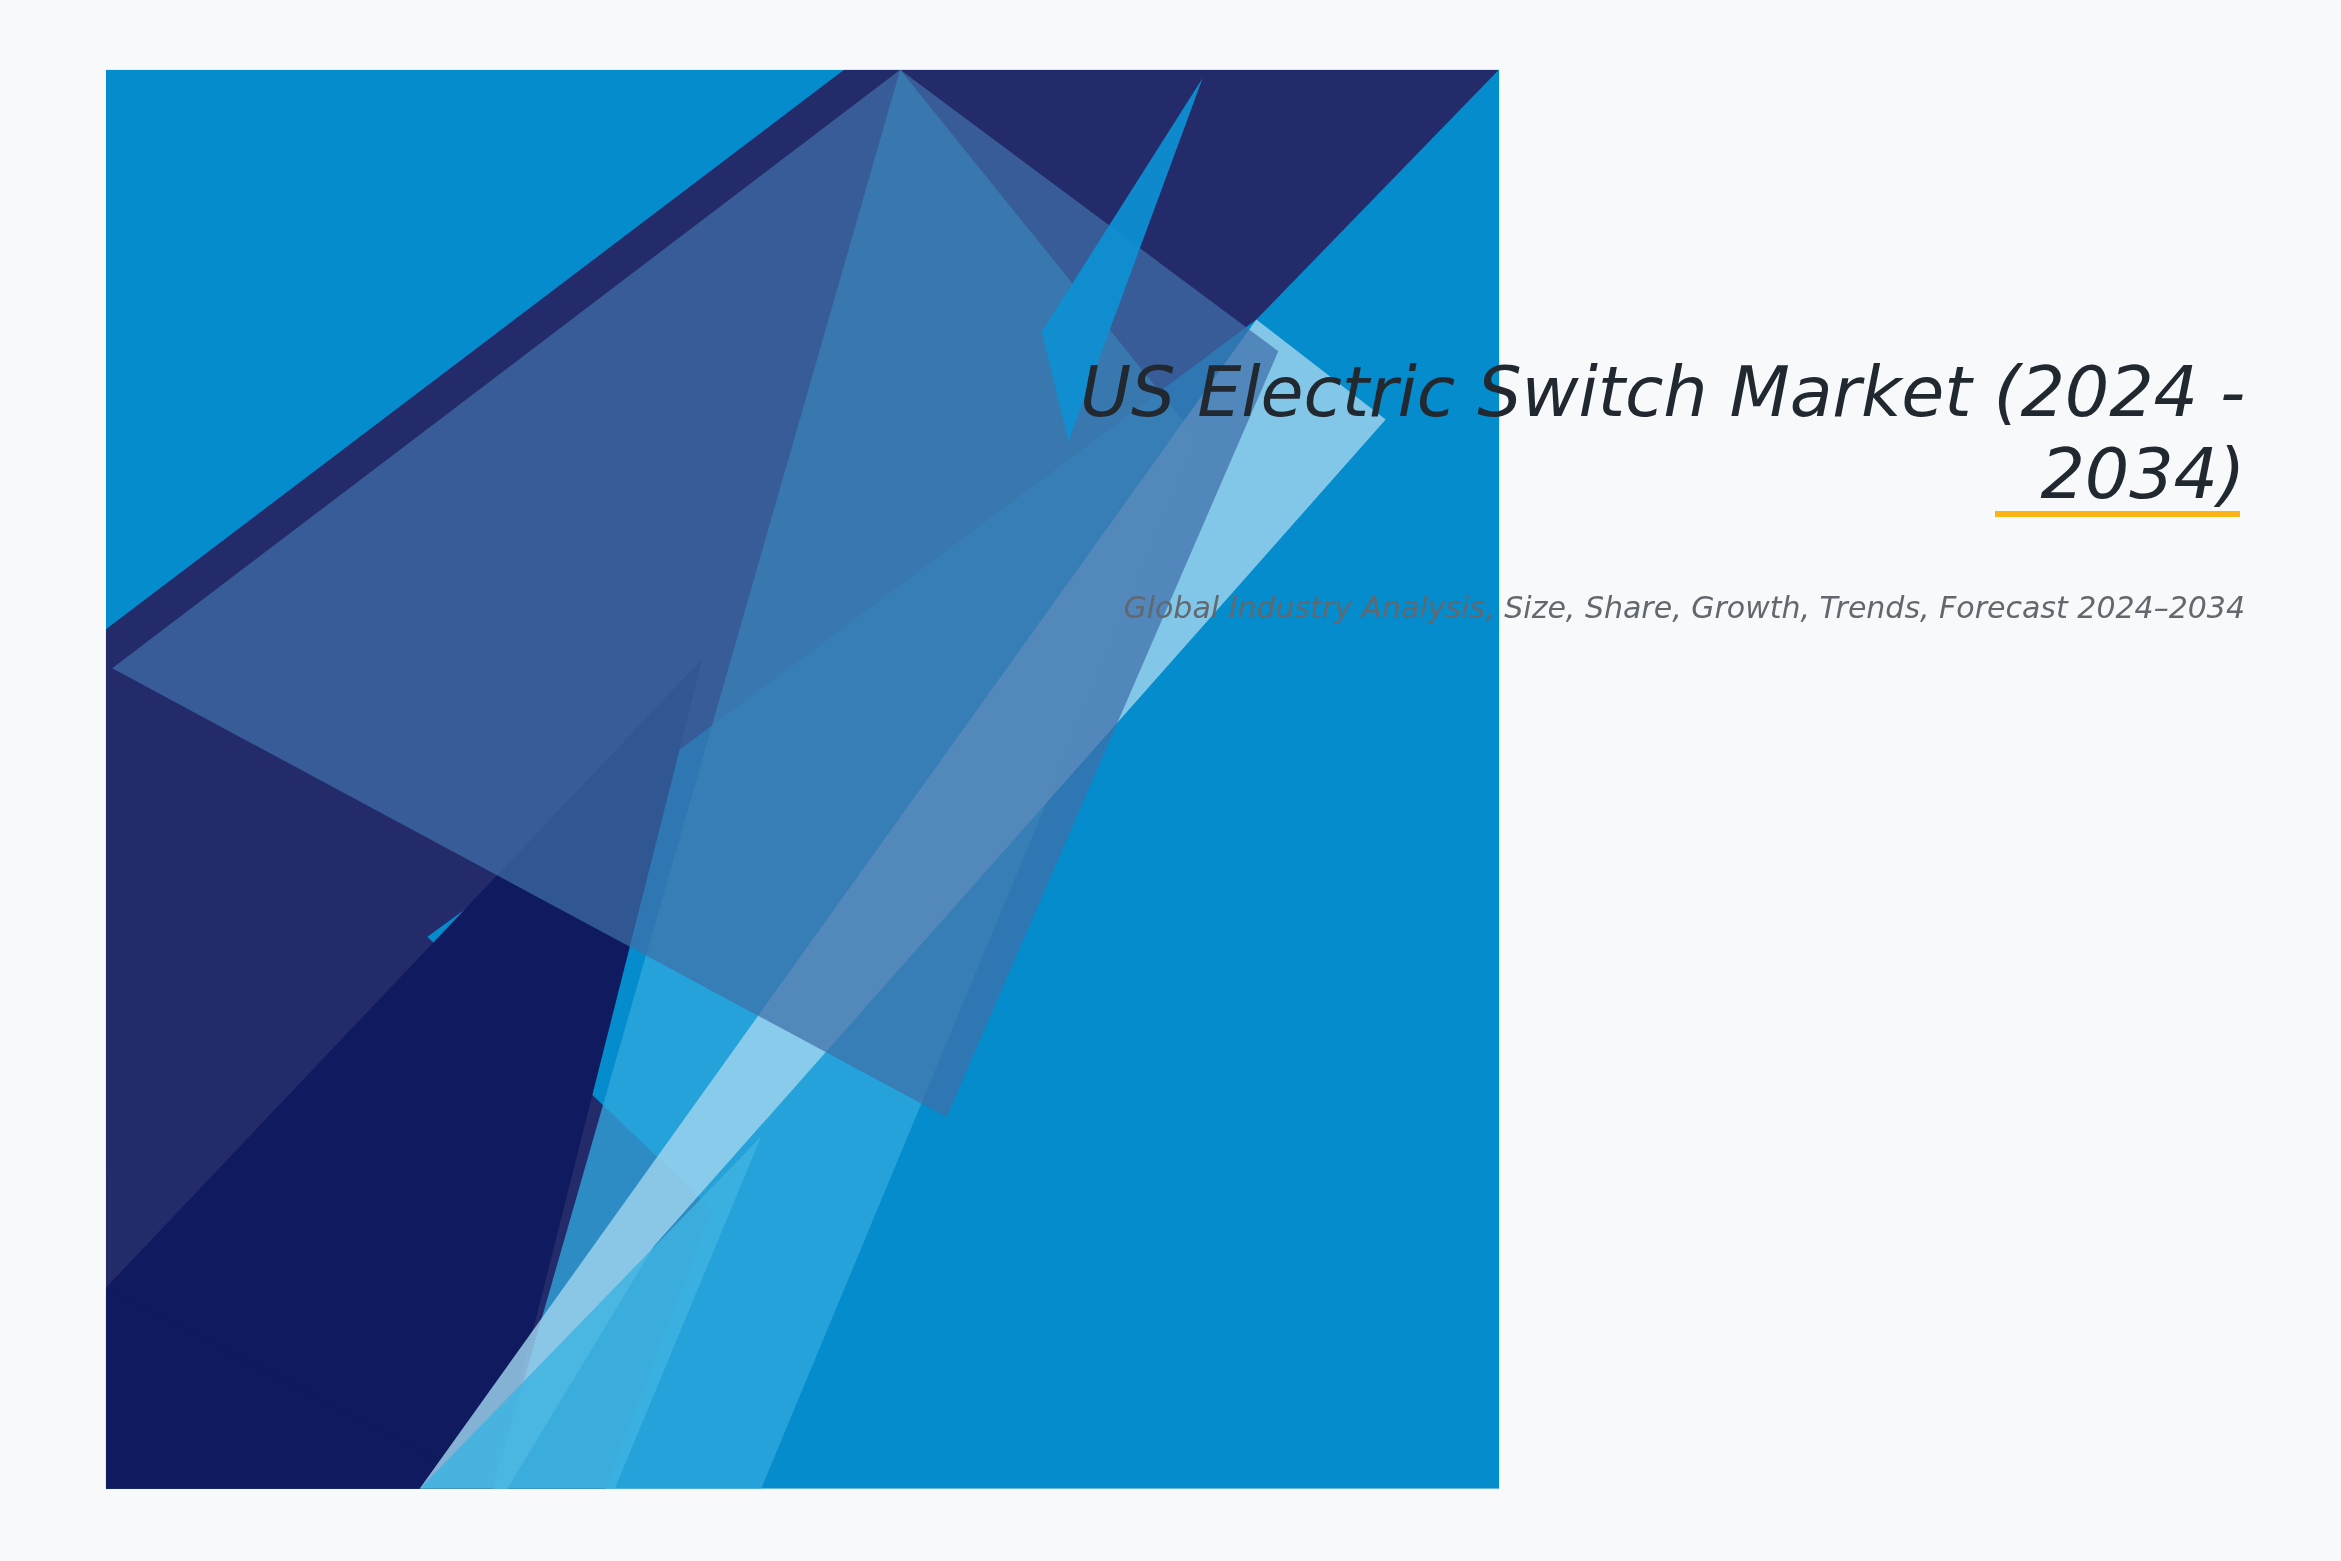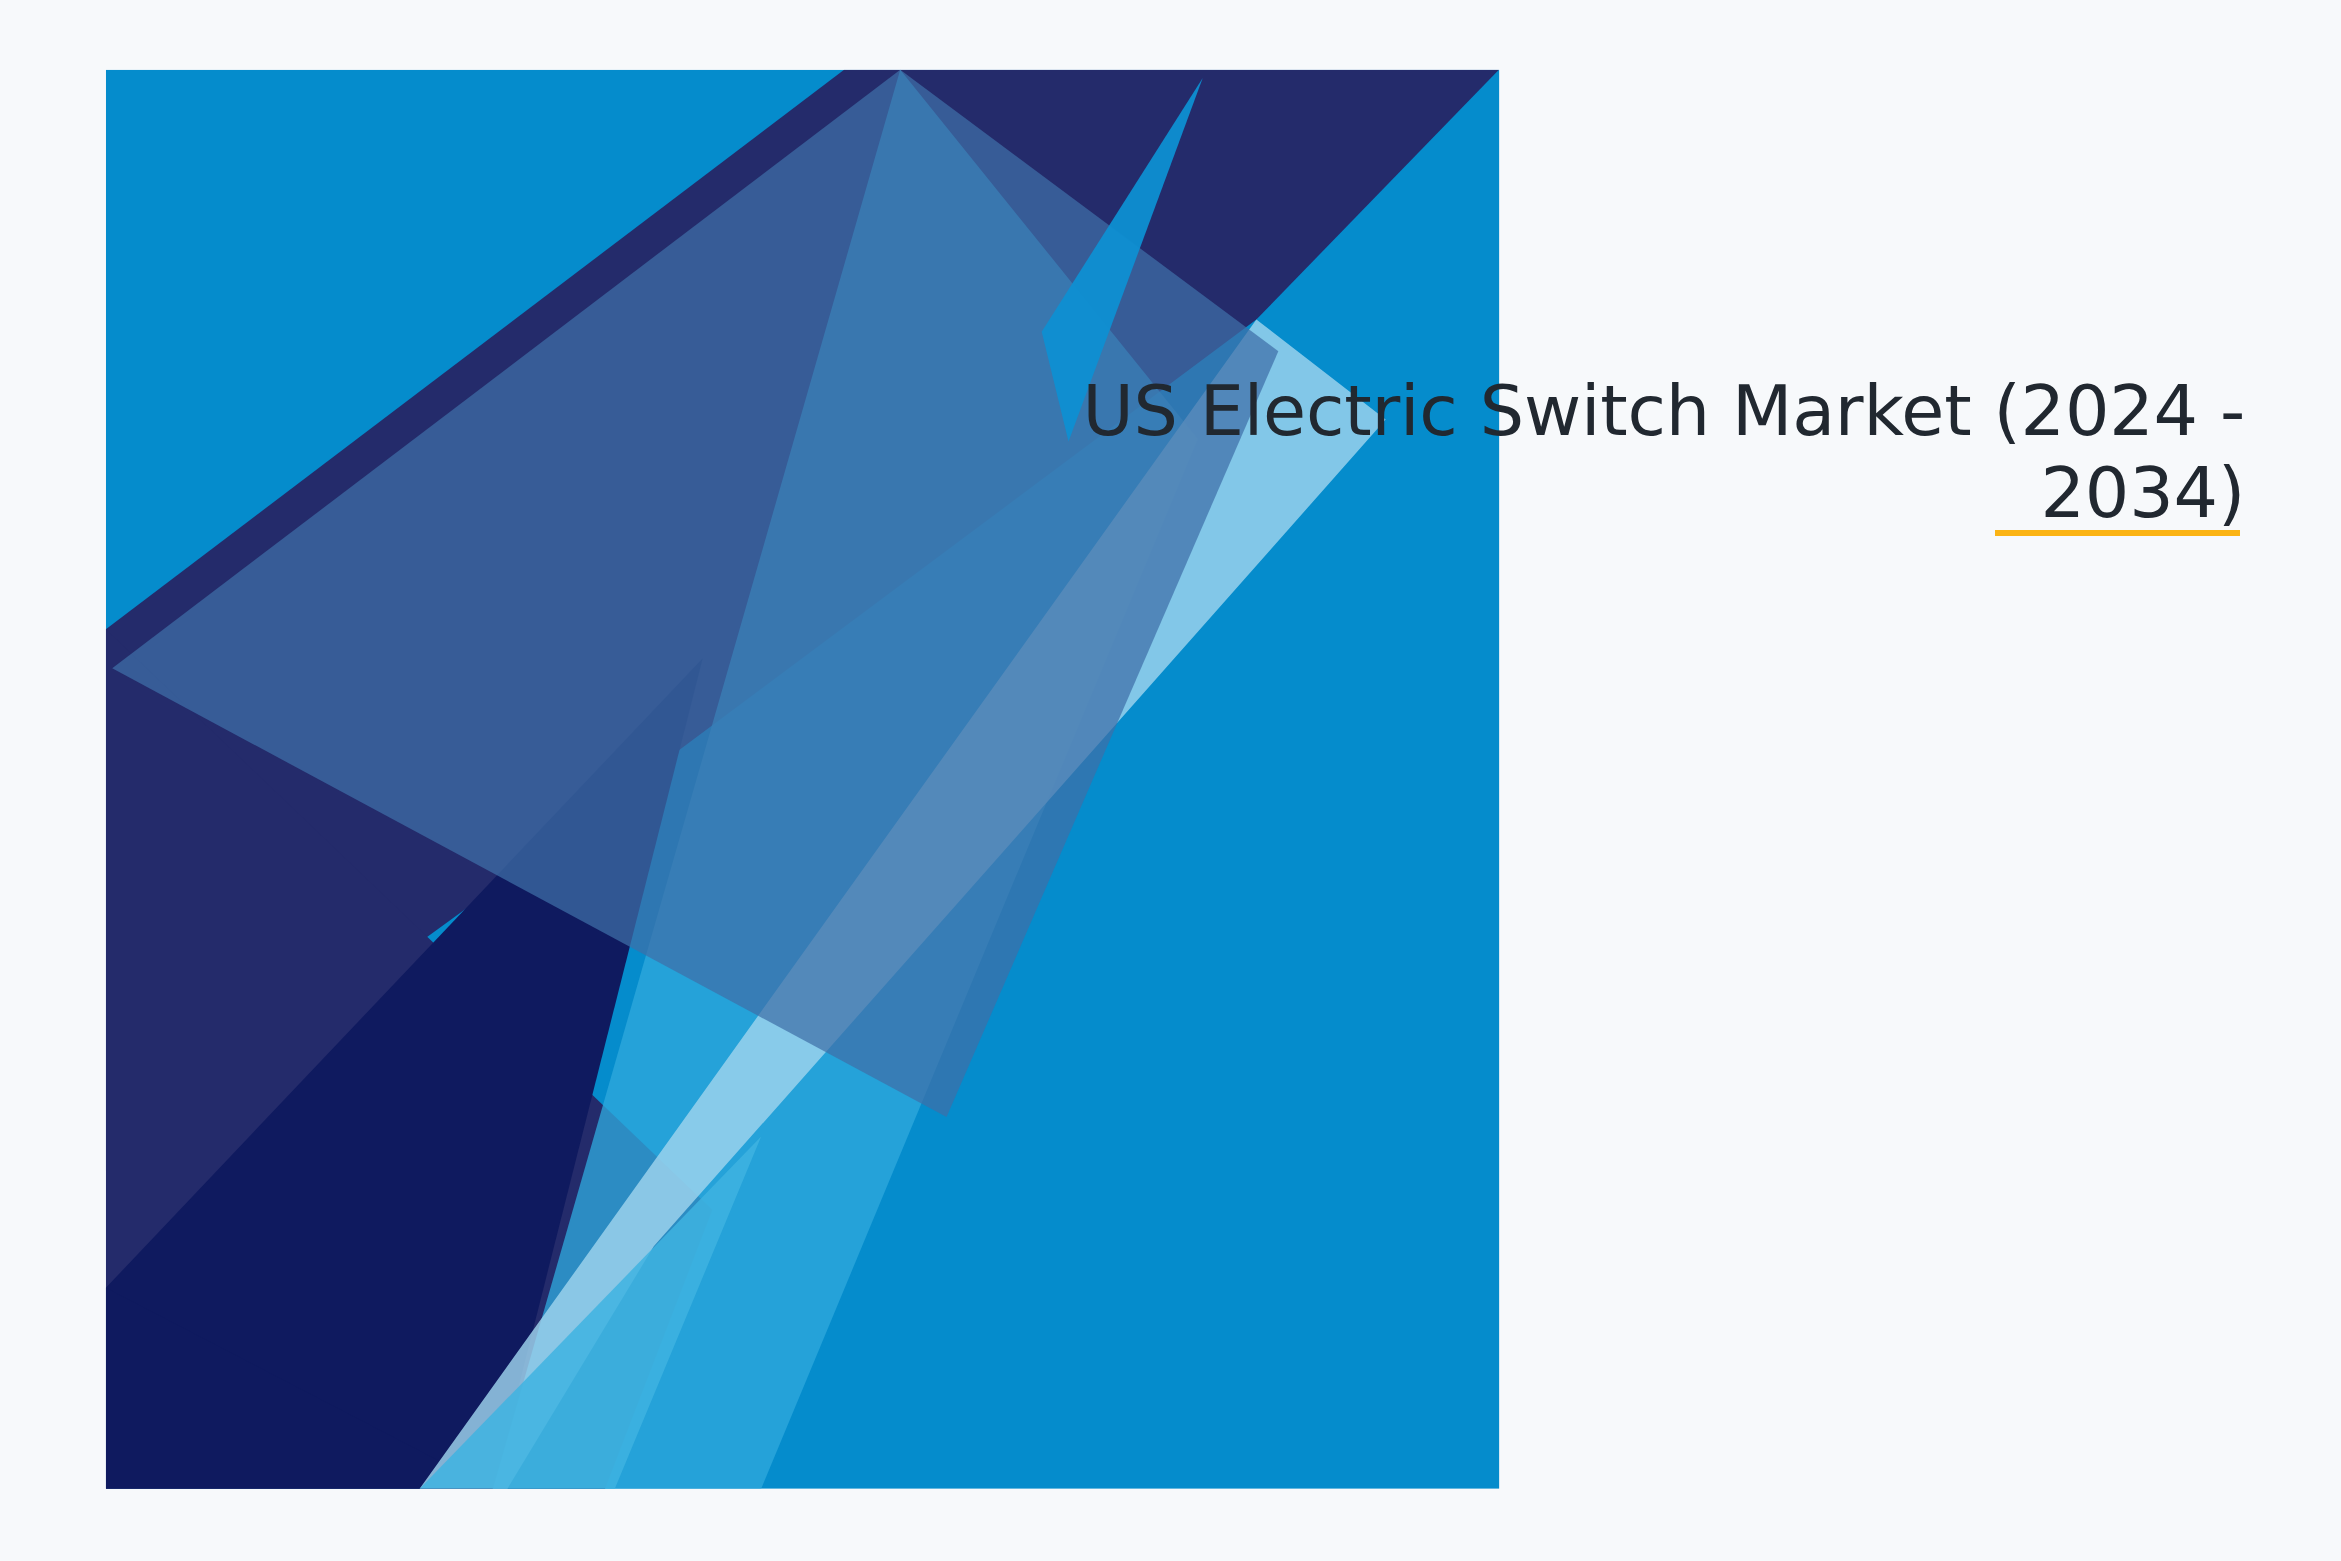--- a/index.html
+++ b/index.html
@@ -17,23 +17,24 @@
   }
   #artwork{
     position:absolute;
     left:0;top:0;
     width:2342px;height:1561px;
     pointer-events:none;
   }
   #text-block{
     position:absolute;
     left:981px;
-    top:371px;
+    top:352px;
     width:1264px;
     text-align:right;
+    font-style:italic;
   }
   #title-wrap{
     position:relative;
     display:block;
   }
   #accent-bar{
     position:absolute;
     left:1014px;
     top:159px;
     width:245px;
@@ -101,16 +102,17 @@
       <polygon points="1560,2330 1260,3052 860,3052" fill="#3EB3E0" fill-opacity="0.85"></polygon>
 
     </g>
   </svg>
 
   <div id="text-block">
     <div id="title-wrap">
       <div id="accent-bar"></div>
       <h1 id="page-title">US Electric Switch Market (2024 - 2034)</h1>
     </div>
+    <p id="page-subtitle">Global Industry Analysis, Size, Share, Growth, Trends, Forecast 2024–2034</p>
   </div>
 
 </div>
 
 
 </body></html>

